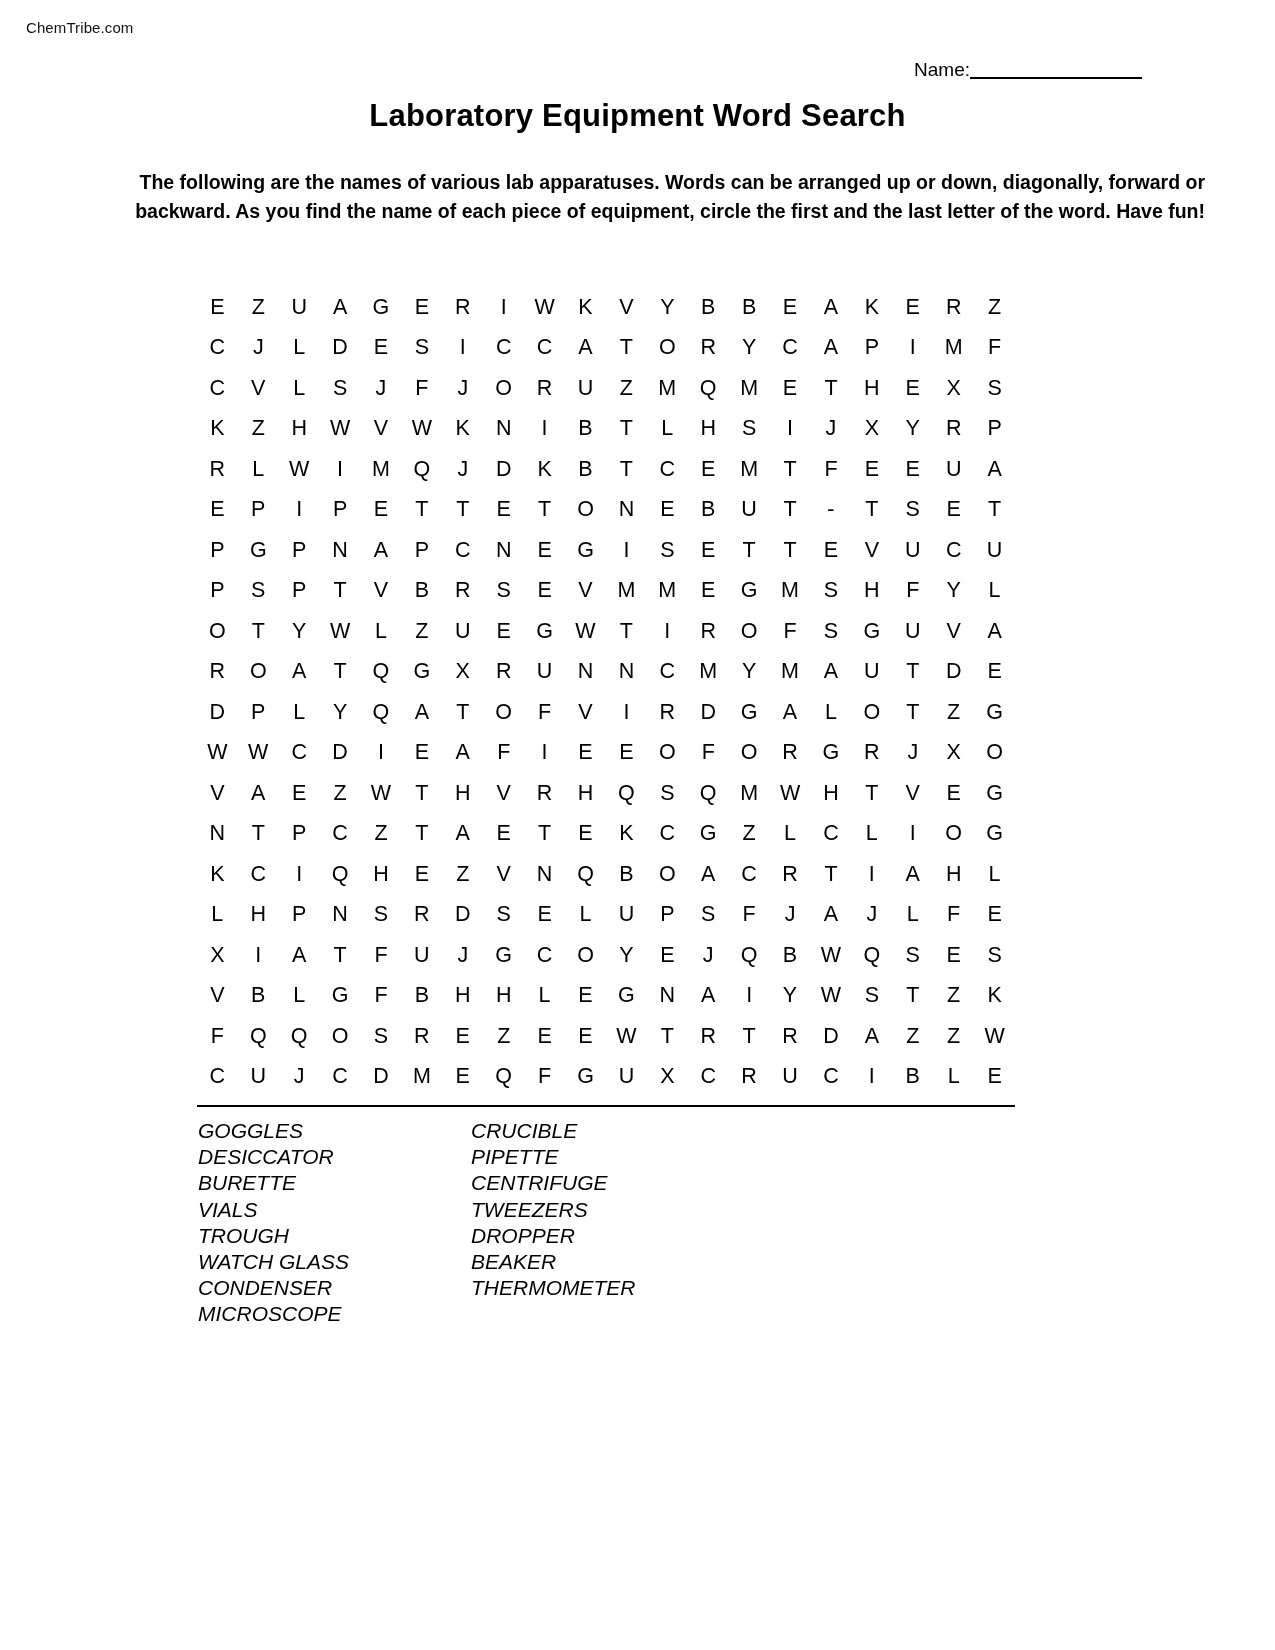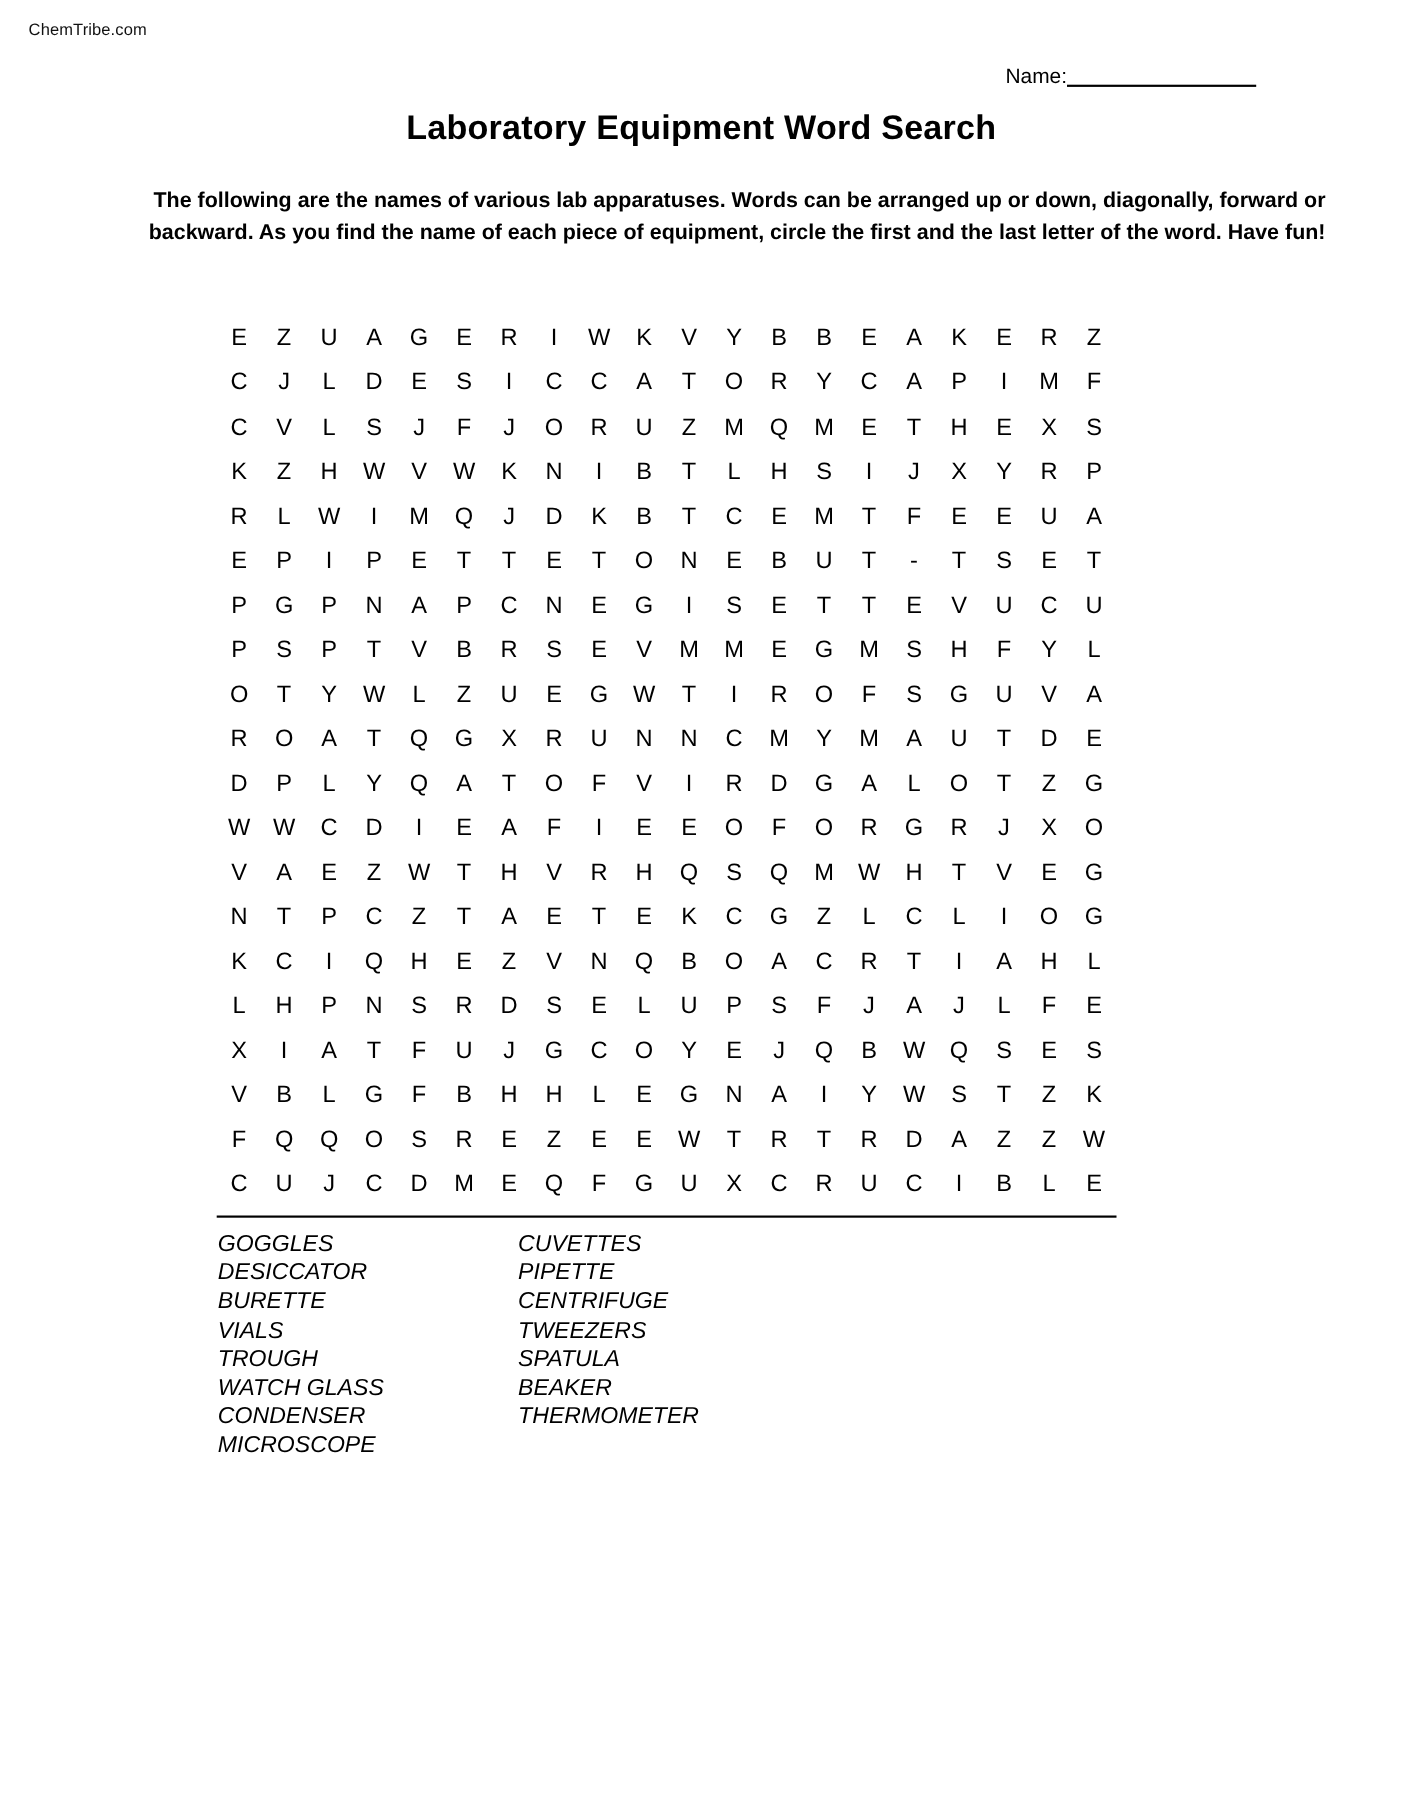--- a/index.html
+++ b/index.html
@@ -583,21 +583,21 @@
       <div class="word">GOGGLES</div>
       <div class="word">DESICCATOR</div>
       <div class="word">BURETTE</div>
       <div class="word">VIALS</div>
       <div class="word">TROUGH</div>
       <div class="word">WATCH GLASS</div>
       <div class="word">CONDENSER</div>
       <div class="word">MICROSCOPE</div>
     </div>
     <div class="word-col">
-      <div class="word">CUVETTES</div>
+      <div class="word">CRUCIBLE</div>
       <div class="word">PIPETTE</div>
       <div class="word">CENTRIFUGE</div>
       <div class="word">TWEEZERS</div>
-      <div class="word">SPATULA</div>
+      <div class="word">DROPPER</div>
       <div class="word">BEAKER</div>
       <div class="word">THERMOMETER</div>
     </div>
   </div>
 
 </body></html>

